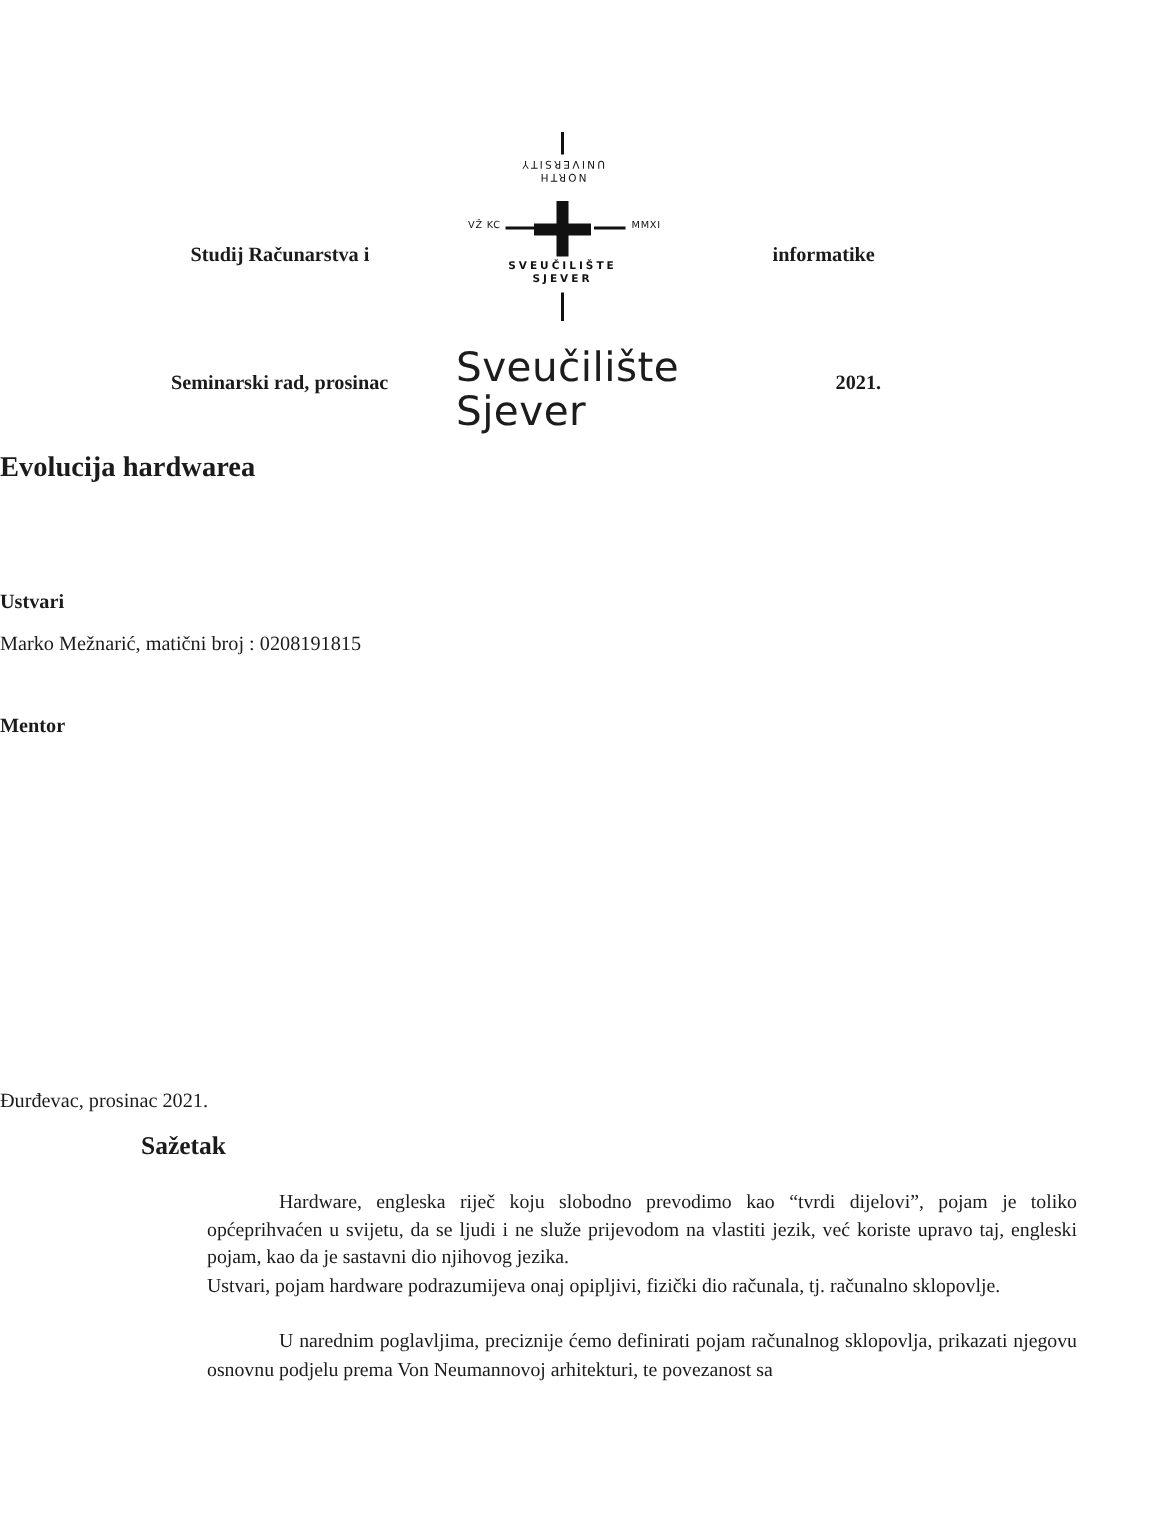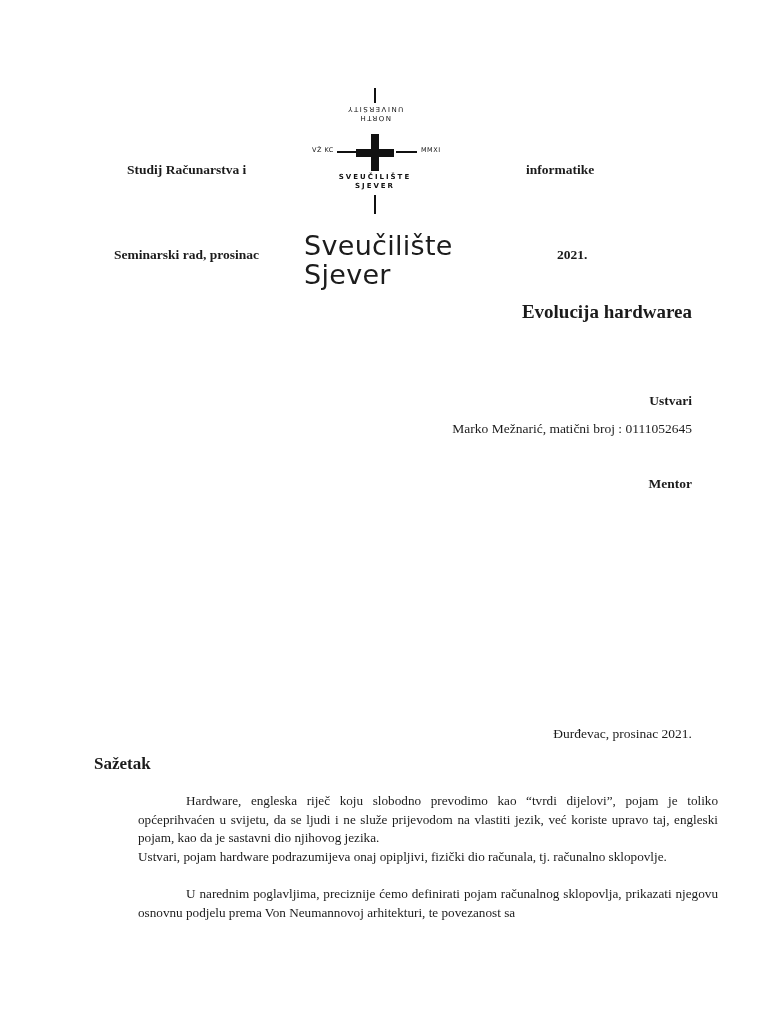--- a/index.html
+++ b/index.html
@@ -56,21 +56,21 @@
     font-size: 27px;
     font-weight: 500;
     letter-spacing: 0.3px;
     color: #1c1c1c;
     line-height: 29px;
   }
 
   .centered {
     left: 0;
     width: 692px;
-    text-align: right;
+    text-align: left;
   }
   .doc-title {
     font-size: 19px;
     font-weight: bold;
   }
   .label-bold {
     font-size: 13.5px;
     font-weight: bold;
   }
   .plain-line {
@@ -121,29 +121,29 @@
 
     <div class="abs bar" style="left:374px; top:195px; width:2px; height:19px;"></div>
 
     <div class="abs wordmark" style="left:304px; top:231px;">
       <div>Sveučilište</div>
       <div>Sjever</div>
     </div>
   </div>
 
   <div class="abs hdr" style="left:127px; top:162px;">Studij Računarstva i</div>
-  <div class="abs hdr" style="left:526px; top:162px;">informatike</div>
+  <div class="abs hdr" style="left:515px; top:162px;">informatike</div>
 
   <div class="abs hdr" style="left:114px; top:247px;">Seminarski rad, prosinac</div>
   <div class="abs hdr" style="left:545px; top:247px;margin-left:12px;">2021.</div>
 
   <div class="abs centered doc-title" style="top:301px;">Evolucija hardwarea</div>
 
   <div class="abs centered label-bold" style="top:393px;">Ustvari</div>
-  <div class="abs centered plain-line" style="top:421px;">Marko Mežnarić, matični broj : 0111052645</div>
+  <div class="abs centered plain-line" style="top:421px;">Marko Mežnarić, matični broj : 0208191815</div>
 
   <div class="abs centered label-bold" style="top:476px;">Mentor</div>
 
   <div class="abs centered plain-line" style="top:726px;">Đurđevac, prosinac 2021.</div>
 
   <div class="abs section-heading" style="left:94px; top:754px;">Sažetak</div>
 
   <div class="abs body-text" style="left:94px; top:792px;margin-left:44px;">
     <p class="indent">Hardware, engleska riječ koju slobodno prevodimo kao “tvrdi dijelovi”, pojam je toliko općeprihvaćen u svijetu, da se ljudi i ne služe prijevodom na vlastiti jezik, već koriste upravo taj, engleski pojam, kao da je sastavni dio njihovog jezika.</p>
     <p>Ustvari, pojam hardware podrazumijeva onaj opipljivi, fizički dio računala, tj. računalno sklopovlje.</p>

